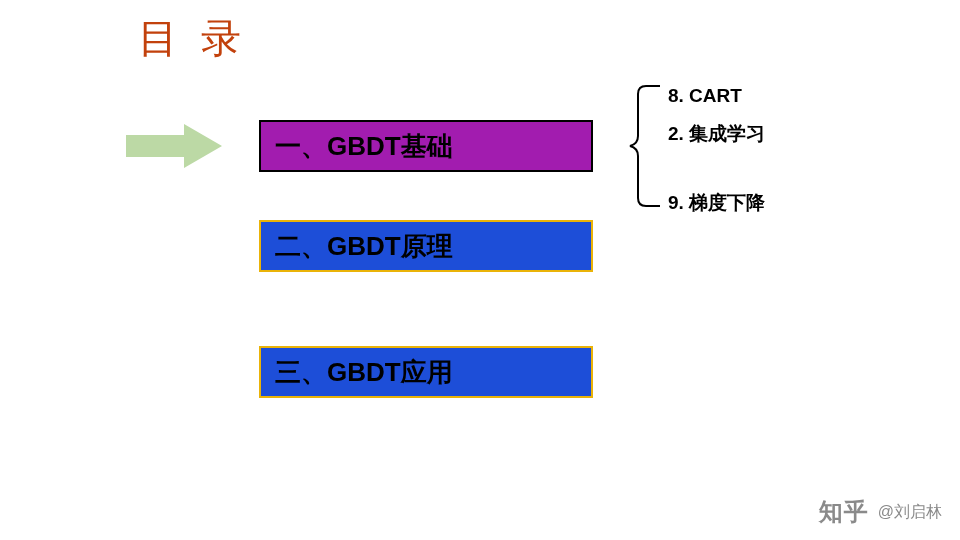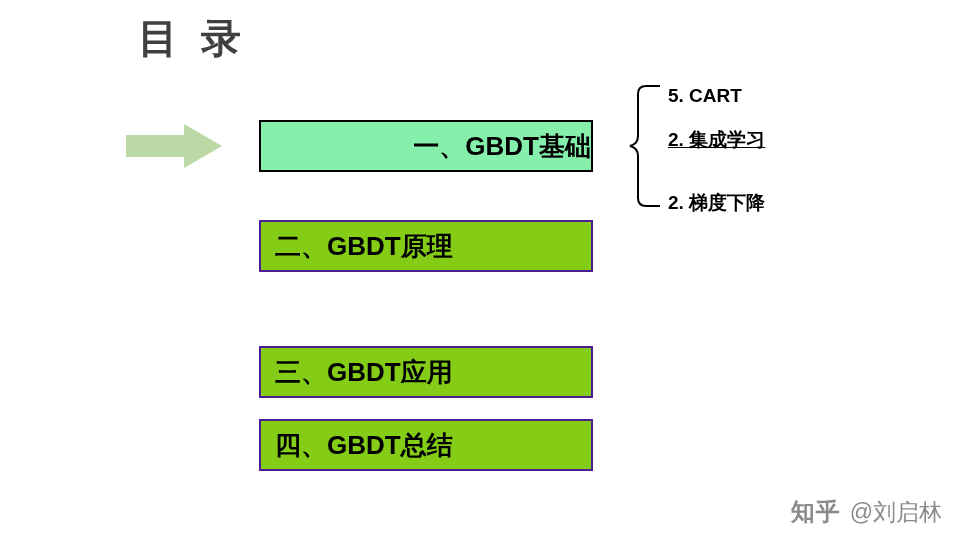--- a/index.html
+++ b/index.html
@@ -22,22 +22,22 @@
     height: 540px;
     background: #ffffff;
   }
 
   
   #slide-title {
     position: absolute;
     left: 138px;
     top: 14px;
     font-size: 40px;
-    font-weight: bold;
-    color: #404040;
+    font-weight: normal;
+    color: #c2410c;
     letter-spacing: 6px;
     line-height: 1.2;
     white-space: pre;
   }
 
   
   #arrow {
     position: absolute;
     left: 126px;
     top: 124px;
@@ -45,30 +45,29 @@
     height: 44px;
   }
 
   
   .chapter-box {
     position: absolute;
     left: 259px;
     width: 334px;
     height: 52px;
     box-sizing: border-box;
-    border: 2px solid #4c1d95;
-    background: #84cc16;
+    border: 2px solid #eab308;
+    background: #1d4ed8;
     display: flex;
     align-items: center;
     padding-left: 14px;
   }
   .chapter-box.active {
-    background: #86efac;
+    background: #a21caf;
     border: 2px solid #000000;
-    justify-content: flex-end;
   }
   .chapter-label {
     font-size: 26px;
     font-weight: bold;
     color: #000000;
     white-space: pre;
     letter-spacing: 0px;
   }
   #chapter-0 { top: 120px; }
   #chapter-1 { top: 220px; }
@@ -85,41 +84,41 @@
   }
   .sub-item {
     position: absolute;
     left: 668px;
     font-size: 19px;
     font-weight: bold;
     color: #000000;
     white-space: pre;
   }
   #sub-0 { top: 85px; }
-  #sub-1 { top: 127px; text-decoration: underline; }
+  #sub-1 { top: 121px; }
   #sub-2 { top: 190px; }
 
   
   #watermark {
     position: absolute;
     right: 18px;
     bottom: 12px;
     display: flex;
     align-items: center;
     gap: 9px;
   }
   #watermark-logo {
     font-size: 24px;
     font-weight: bold;
     color: #8a8a8a;
     letter-spacing: 1px;
     white-space: pre;
   }
   #watermark-user {
-    font-size: 23px;
+    font-size: 16px;
     color: #8a8a8a;
     white-space: pre;
   }
 </style>
 </head>
 <body>
 
 <div id="slide">
 
   <div id="slide-title">目 录</div>
@@ -132,32 +131,29 @@
 
   <div class="chapter-box active" id="chapter-0">
     <span class="chapter-label">一、GBDT基础</span>
   </div>
   <div class="chapter-box" id="chapter-1">
     <span class="chapter-label">二、GBDT原理</span>
   </div>
   <div class="chapter-box" id="chapter-2">
     <span class="chapter-label">三、GBDT应用</span>
   </div>
-  <div class="chapter-box" id="chapter-3">
-    <span class="chapter-label">四、GBDT总结</span>
-  </div>
 
   <div id="brace">
     <svg width="46" height="124" viewBox="0 0 46 124" xmlns="http://www.w3.org/2000/svg">
       <path d="M40 2 H26 Q18 2 18 10 V52 Q18 60 10 62 Q18 64 18 72 V114 Q18 122 26 122 H40" fill="none" stroke="#000000" stroke-width="2"></path>
     </svg>
   </div>
 
-  <div class="sub-item" id="sub-0">5. CART</div>
+  <div class="sub-item" id="sub-0">8. CART</div>
   <div class="sub-item" id="sub-1">2. 集成学习</div>
-  <div class="sub-item" id="sub-2">2. 梯度下降</div>
+  <div class="sub-item" id="sub-2">9. 梯度下降</div>
 
   <div id="watermark">
     <span id="watermark-logo">知乎</span>
     <span id="watermark-user">@刘启林</span>
   </div>
 
 </div>
 
 </body></html>

